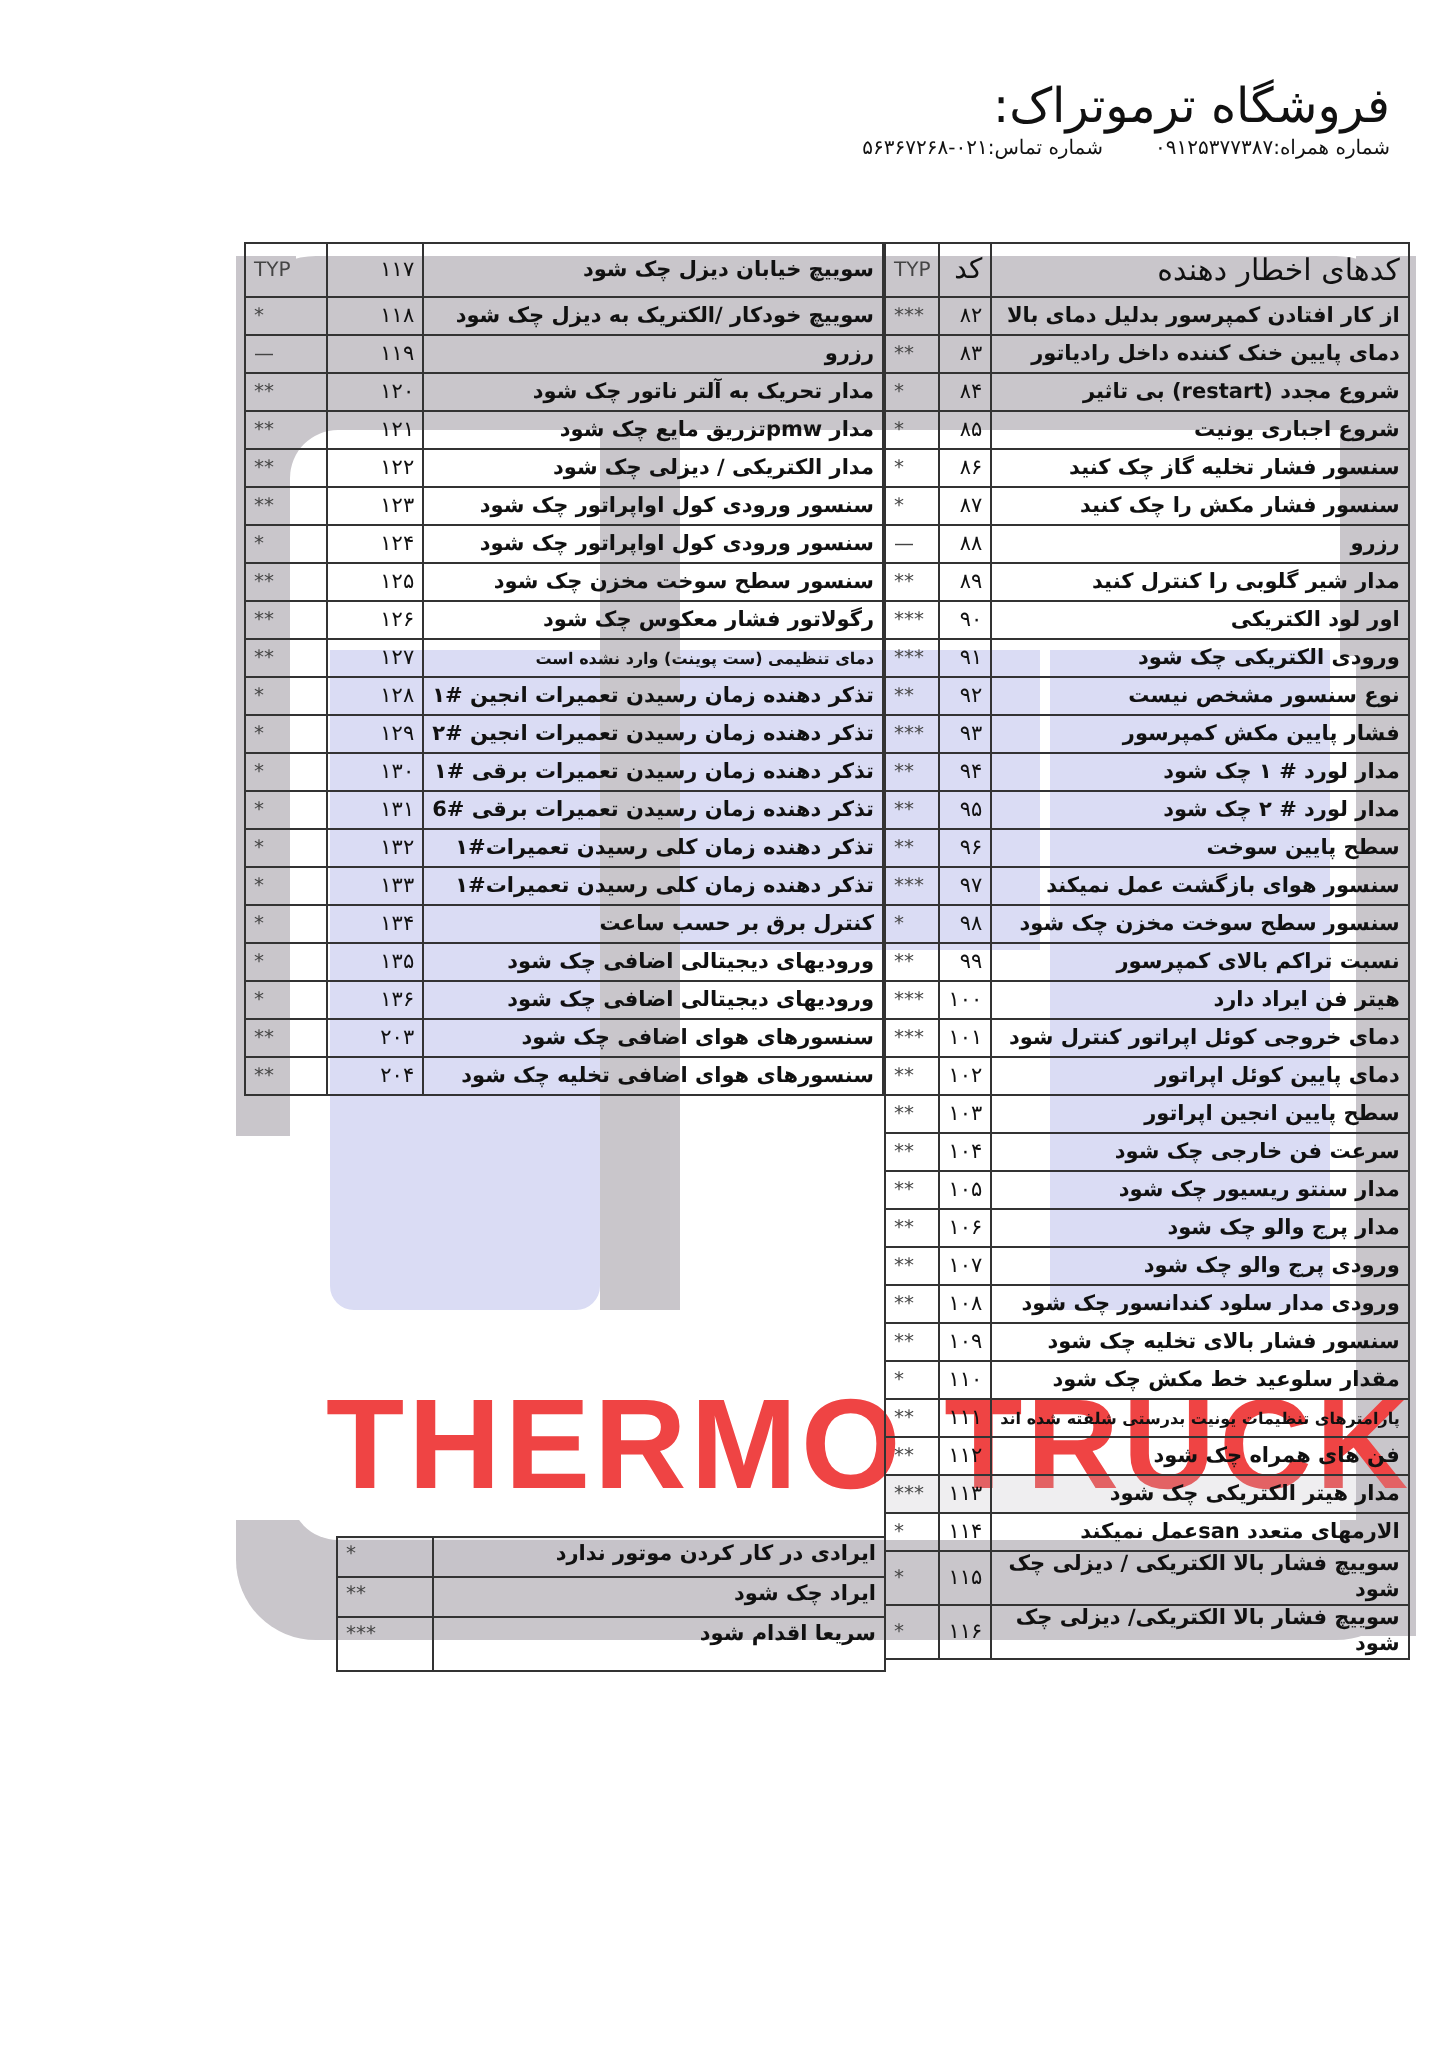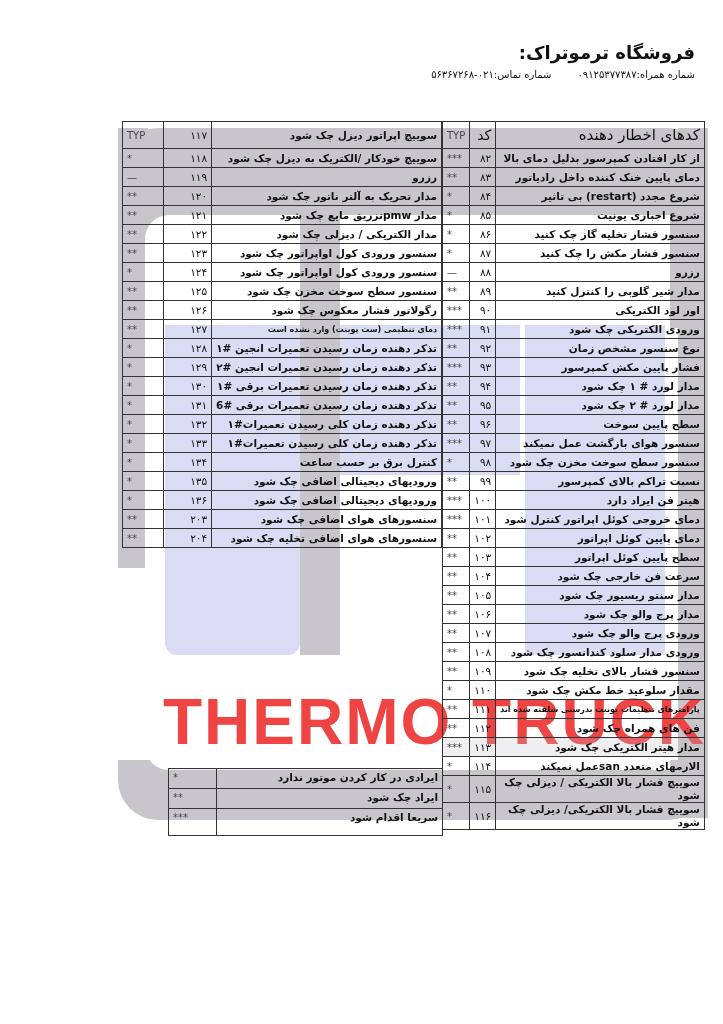--- a/index.html
+++ b/index.html
@@ -17,21 +17,21 @@
     .wm-gray1 { left: 300px; top: 215px; width: 40px; height: 440px; background: #c9c6cb; }
     .wm-blue2 { left: 525px; top: 325px; width: 140px; height: 330px; background: #dadcf4; }
     .wm-blue3 { left: 210px; top: 325px; width: 310px; height: 150px; background: #dadcf4; }
     .wm-text {
       position: absolute; left: 163px; top: 685px; z-index: 0;
       font-family: "Liberation Sans", sans-serif; font-weight: bold; font-size: 64px;
       color: #ef4444; letter-spacing: 2px;
     }
 
     .header { position: absolute; right: 28px; top: 40px; width: 520px; direction: rtl; text-align: right; z-index: 2; }
-    .title { font-family: "DejaVu Sans", sans-serif; font-weight: bold; font-size: 18px; line-height: 26px; }
+    .title { font-family: "DejaVu Sans", sans-serif; font-weight: normal; font-size: 24px; line-height: 26px; }
     .addr { font-family: "DejaVu Sans", sans-serif; font-size: 12.5px; line-height: 17px; white-space: nowrap; }
     .phones { font-family: "DejaVu Sans", sans-serif; font-size: 10px; line-height: 17px; white-space: nowrap; }
     .phones span { margin-left: 26px; }
 
     table { border-collapse: collapse; position: absolute; z-index: 2; direction: rtl; }
     td, th {
       border: 1.3px solid #333; padding: 0 4px; font-size: 10.5px; font-weight: bold;
       height: 18px; line-height: 17px; white-space: nowrap; overflow: hidden; background: transparent;
     }
     .desc { text-align: right; }
@@ -133,21 +133,21 @@
         <td class="desc">اور لود الکتریکی</td>
         <td class="code">۹۰</td>
         <td class="typ">***</td>
       </tr>
       <tr>
         <td class="desc">ورودی الکتریکی چک شود</td>
         <td class="code">۹۱</td>
         <td class="typ">***</td>
       </tr>
       <tr>
-        <td class="desc">نوع سنسور مشخص زمان</td>
+        <td class="desc">نوع سنسور مشخص نیست</td>
         <td class="code">۹۲</td>
         <td class="typ">**</td>
       </tr>
       <tr>
         <td class="desc">فشار پایین مکش کمپرسور</td>
         <td class="code">۹۳</td>
         <td class="typ">***</td>
       </tr>
       <tr>
         <td class="desc">مدار لورد # ۱ چک شود</td>
@@ -188,21 +188,21 @@
         <td class="desc">دمای خروجی کوئل اپراتور کنترل شود</td>
         <td class="code">۱۰۱</td>
         <td class="typ">***</td>
       </tr>
       <tr>
         <td class="desc">دمای پایین کوئل اپراتور</td>
         <td class="code">۱۰۲</td>
         <td class="typ">**</td>
       </tr>
       <tr>
-        <td class="desc">سطح پایین کوئل اپراتور</td>
+        <td class="desc">سطح پایین انجین اپراتور</td>
         <td class="code">۱۰۳</td>
         <td class="typ">**</td>
       </tr>
       <tr>
         <td class="desc">سرعت فن خارجی چک شود</td>
         <td class="code">۱۰۴</td>
         <td class="typ">**</td>
       </tr>
       <tr>
         <td class="desc">مدار سنتو ریسیور چک شود</td>
@@ -263,21 +263,21 @@
         <td class="desc wrap">سوییچ فشار بالا الکتریکی/ دیزلی چک شود</td>
         <td class="code">۱۱۶</td>
         <td class="typ">*</td>
       </tr>
     </tbody>
 </table>
 
 <table id="tbl-sec">
   <thead>
     <tr>
-      <th class="desc">سوییچ اپراتور دیزل چک شود</th>
+      <th class="desc">سوییچ خیابان دیزل چک شود</th>
       <th class="code">۱۱۷</th>
       <th class="typ">TYP</th>
     </tr>
   </thead>
   <tbody id="sec-body">
       <tr>
         <td class="desc">سوییچ خودکار /الکتریک به دیزل چک شود</td>
         <td class="code">۱۱۸</td>
         <td class="typ">*</td>
       </tr>

